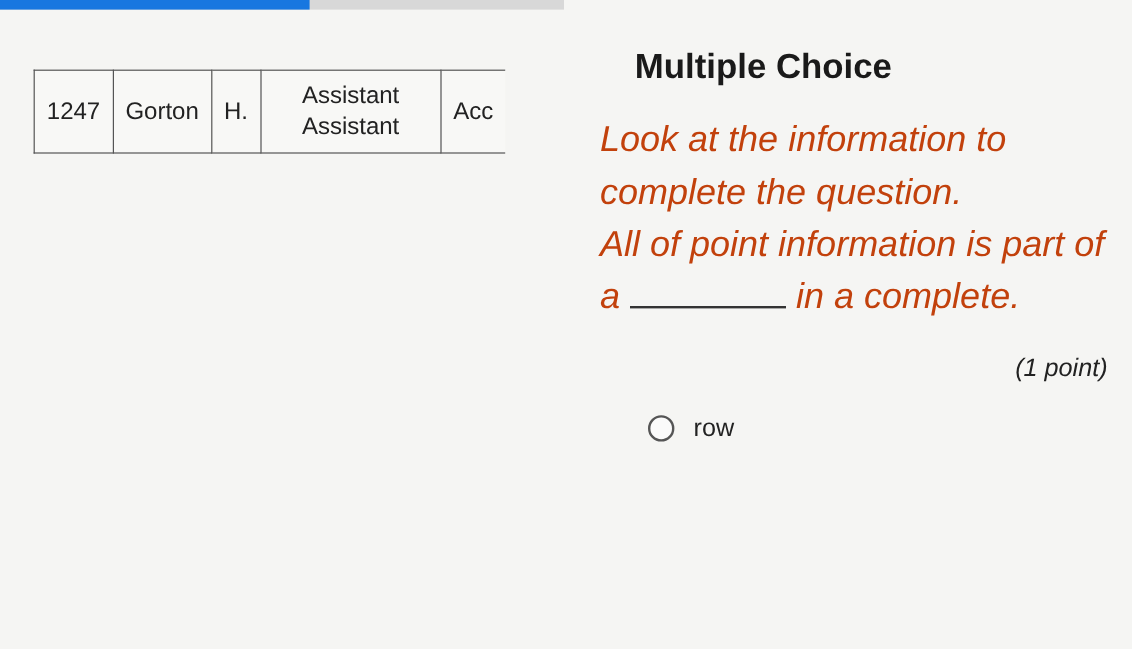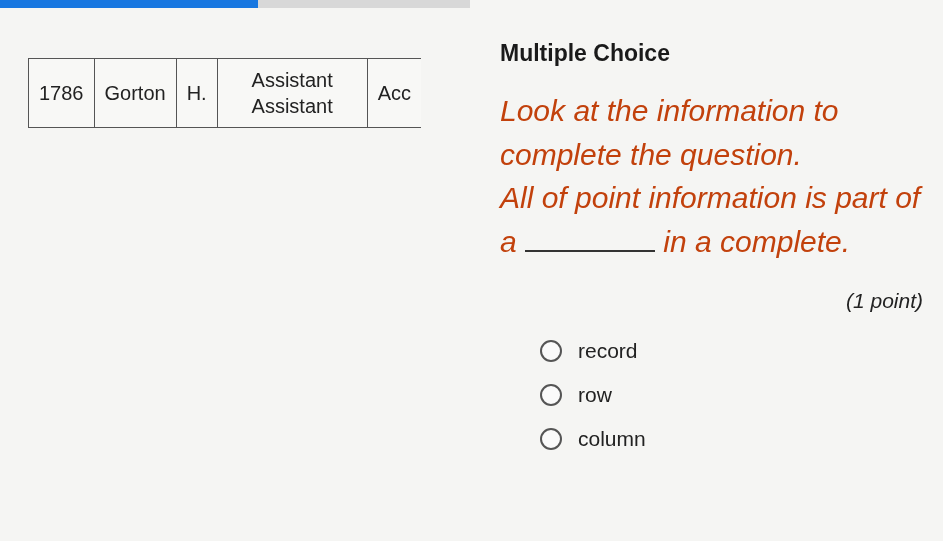--- a/index.html
+++ b/index.html
@@ -53,23 +53,24 @@
       background: #f8f8f6;
       vertical-align: middle;
     }
     .cell-id { width: 58px; }
     .cell-ln { width: 78px; }
     .cell-fn { width: 34px; }
     .cell-job { width: 150px; line-height: 1.3; }
     .cell-dept { width: 50px; border-right: none !important; }
     .heading {
       font-weight: bold;
-      font-size: 23px;
+      font-size: 29px;
       margin-bottom: 22px;
       color: #1a1a1a;
+      margin-left: 29px;
     }
     .prompt-text {
       font-size: 30px;
       line-height: 1.45;
       color: #c2410c;
       font-style: italic;
     }
     .blank {
       display: inline-block;
       border-bottom: 2px solid #333;
@@ -113,21 +114,21 @@
 <body>
 
 <div class="progress-track"></div>
 <div class="progress-fill" style="width:258px"></div>
 
 <div class="content">
   <div class="left">
     <table class="data-table">
       <tbody>
           <tr>
-        <td class="cell-id">1786</td>
+        <td class="cell-id">1247</td>
         <td class="cell-ln">Gorton</td>
         <td class="cell-fn">H.</td>
         <td class="cell-job">Assistant Assistant</td>
         <td class="cell-dept">Acc</td>
       </tr>
     </tbody>
       </table>
   </div>
 
   <div class="right">
@@ -135,25 +136,17 @@
     <div class="prompt-text">
       <span>Look at the information to complete the question.</span><br>
       <span>All of point information is part of a</span>
       <span class="blank"></span><span> in a complete.</span>
     </div>
     <div class="points">(1 point)</div>
 
     <div class="options">
       <div class="option">
         <span class="radio-circle"></span>
-        <span class="option-label">record</span>
-      </div>
-      <div class="option">
-        <span class="radio-circle"></span>
         <span class="option-label">row</span>
-      </div>
-      <div class="option">
-        <span class="radio-circle"></span>
-        <span class="option-label">column</span>
       </div>
     </div>
   </div>
 </div>
 
 </body></html>

